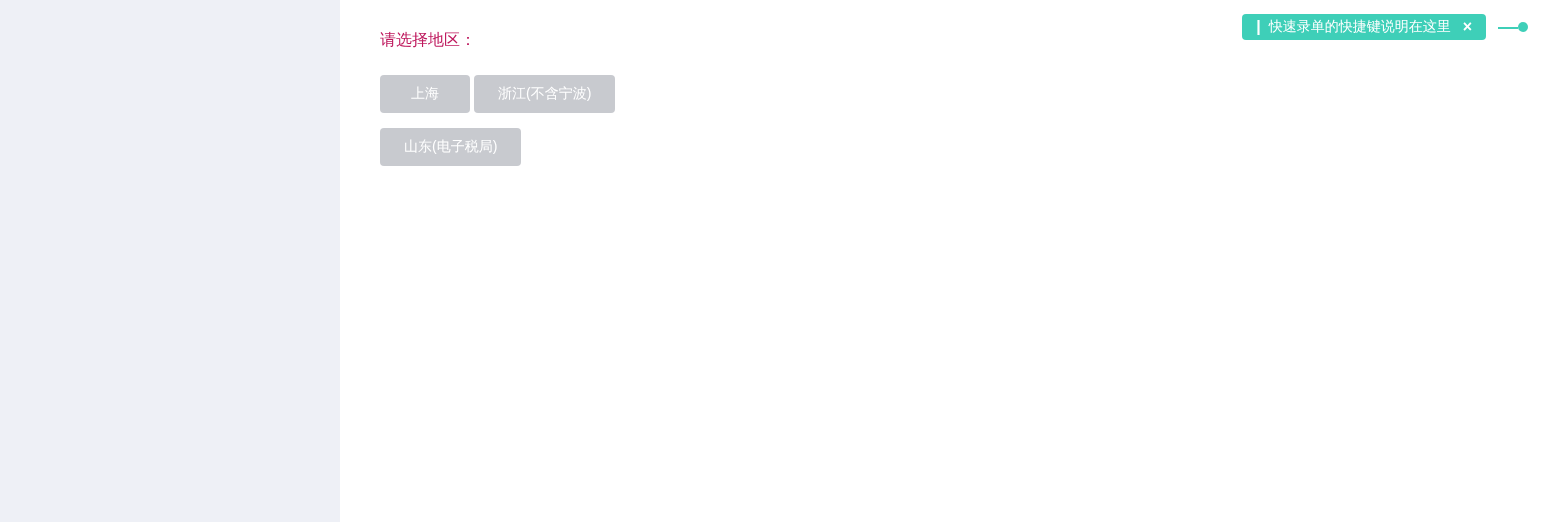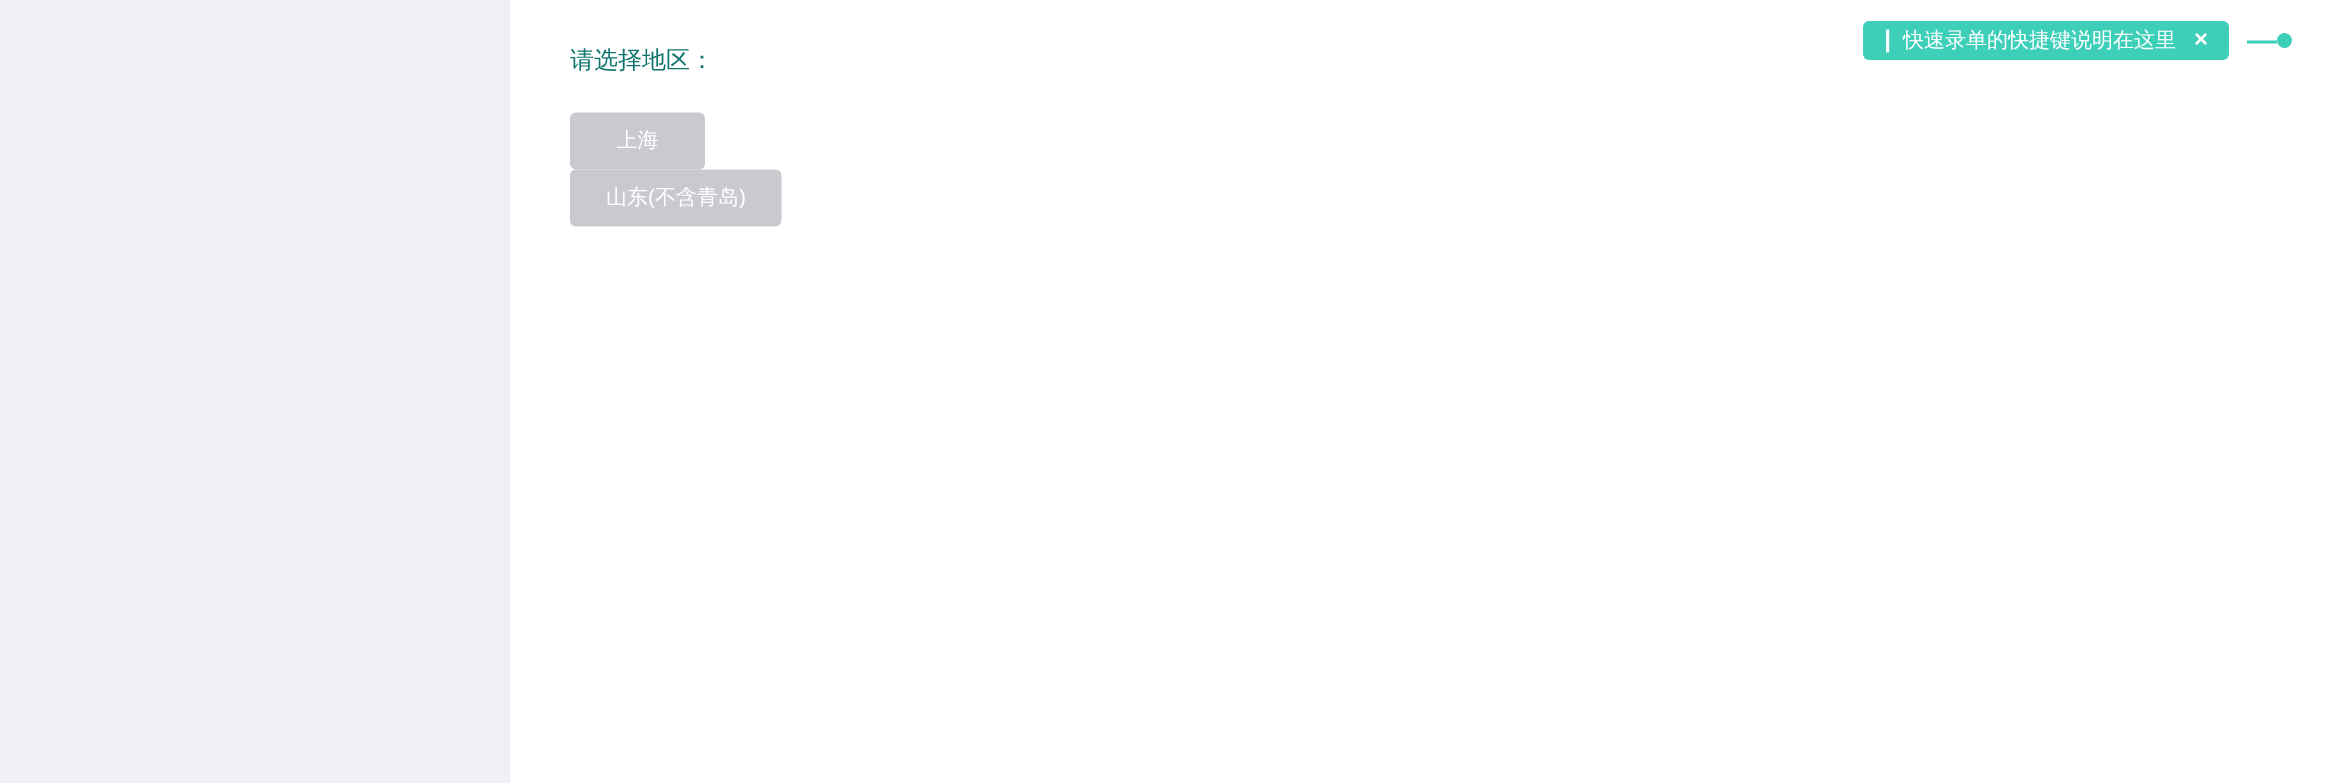--- a/index.html
+++ b/index.html
@@ -31,30 +31,30 @@
       left: 340px;
       top: 0;
       right: 0;
       bottom: 0;
       background: #ffffff;
       padding: 30px 40px;
     }
 
     .page-label {
       font-size: 16px;
-      color: #0f766e;
+      color: #be185d;
       margin-bottom: 24px;
       font-weight: normal;
     }
 
     .region-buttons-row {
       display: flex;
       flex-wrap: wrap;
       gap: 4px;
-      margin-bottom: 0;
+      margin-bottom: 15px;
     }
 
     .region-btn {
       background: #c8cacf;
       color: #ffffff;
       border: none;
       border-radius: 4px;
       padding: 10px 24px;
       font-size: 14px;
       cursor: pointer;
@@ -116,23 +116,24 @@
 </head>
 <body>
 
 <div class="left-sidebar"></div>
 
 <div class="main-content">
   <div class="page-label">请选择地区：</div>
 
   <div class="region-buttons-row" id="row1-container">
       <button class="region-btn">上海</button>
+      <button class="region-btn">浙江(不含宁波)</button>
     </div>
   <div class="region-buttons-row" id="row2-container">
-      <button class="region-btn">山东(不含青岛)</button>
+      <button class="region-btn">山东(电子税局)</button>
     </div>
 </div>
 
 <div class="tooltip-banner">
   <span>快速录单的快捷键说明在这里</span>
   <span class="tooltip-close">×</span>
 </div>
 <div class="tooltip-line"></div>
 <div class="tooltip-dot"></div>
 

